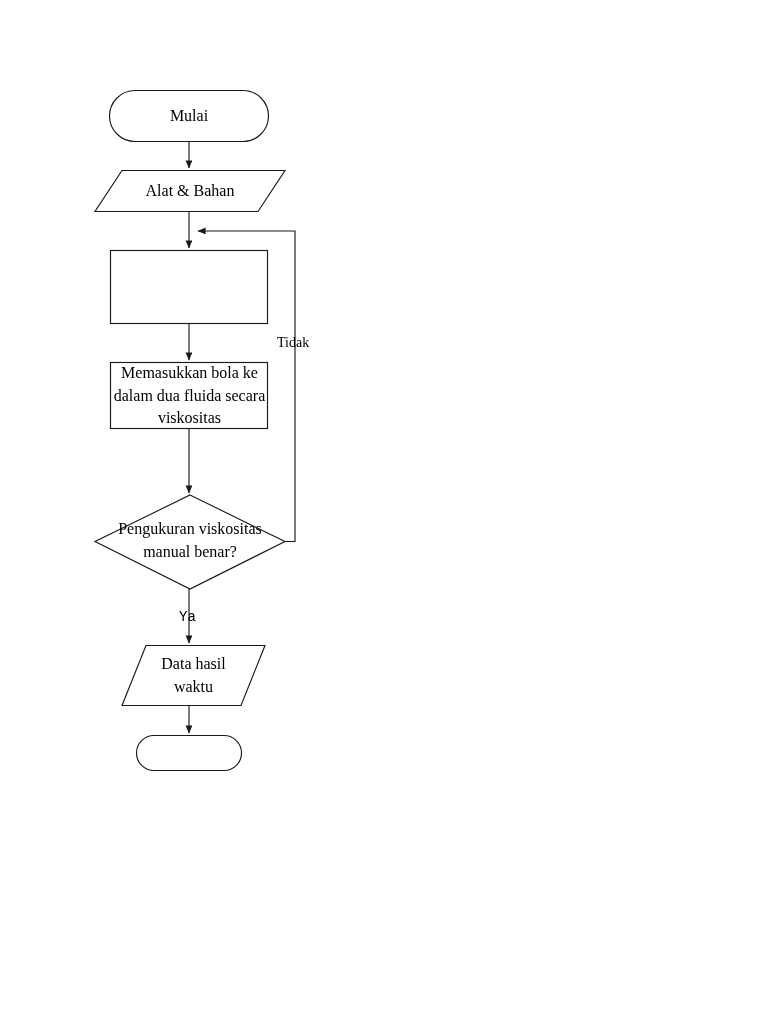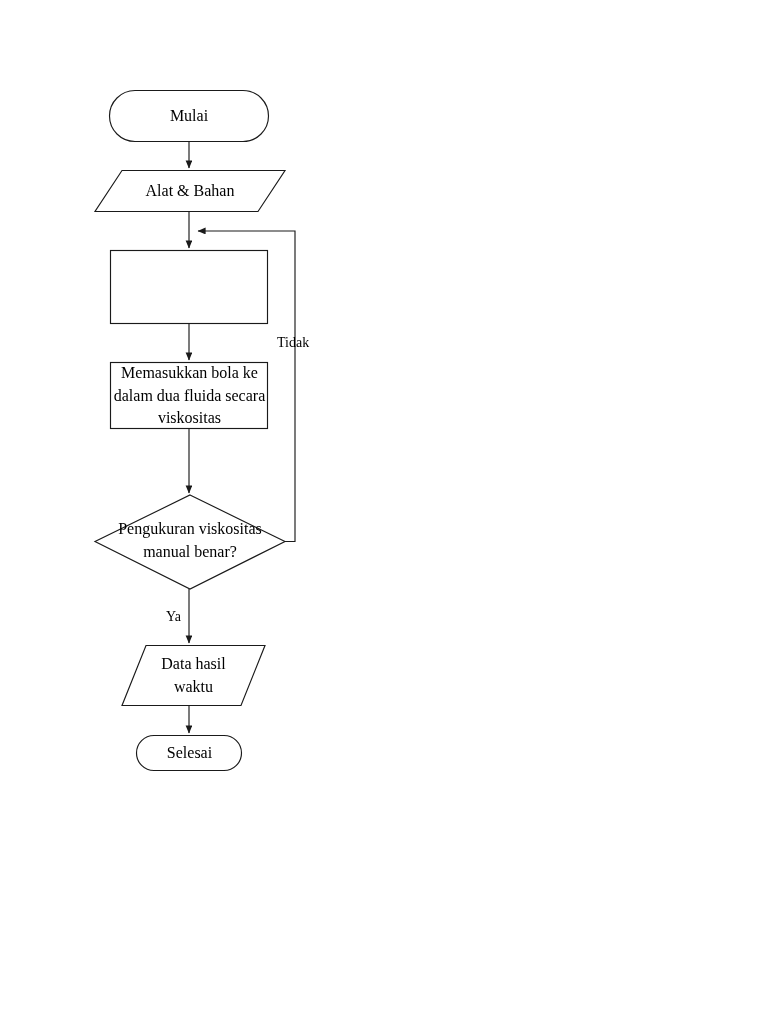--- a/index.html
+++ b/index.html
@@ -107,19 +107,18 @@
   <div class="node-label" style="left:111px; top:363px; width:157px; height:66px;">Memasukkan bola ke
 dalam dua fluida secara
 viskositas</div>
 
   <div class="node-label" style="left:122px; top:646px; width:143px; height:60px;">Data hasil
 waktu</div>
 
   <div class="node-label" style="left:100px; top:516px; width:180px; height:50px;">Pengukuran viskositas
 manual benar?</div>
 
-  <div class="node-label" style="left:137px; top:736px; width:105px; height:35px;">Selesai</div>
 
-  <div class="edge-label" style="left:166px; top:609px;">Ya</div>
+  <div class="edge-label" style="left:179px; top:609px;font-family:Liberation Mono, monospace;">Ya</div>
 
   <div class="edge-label" style="left:277px; top:335px;">Tidak</div>
 
 </div>
 
 </body></html>

